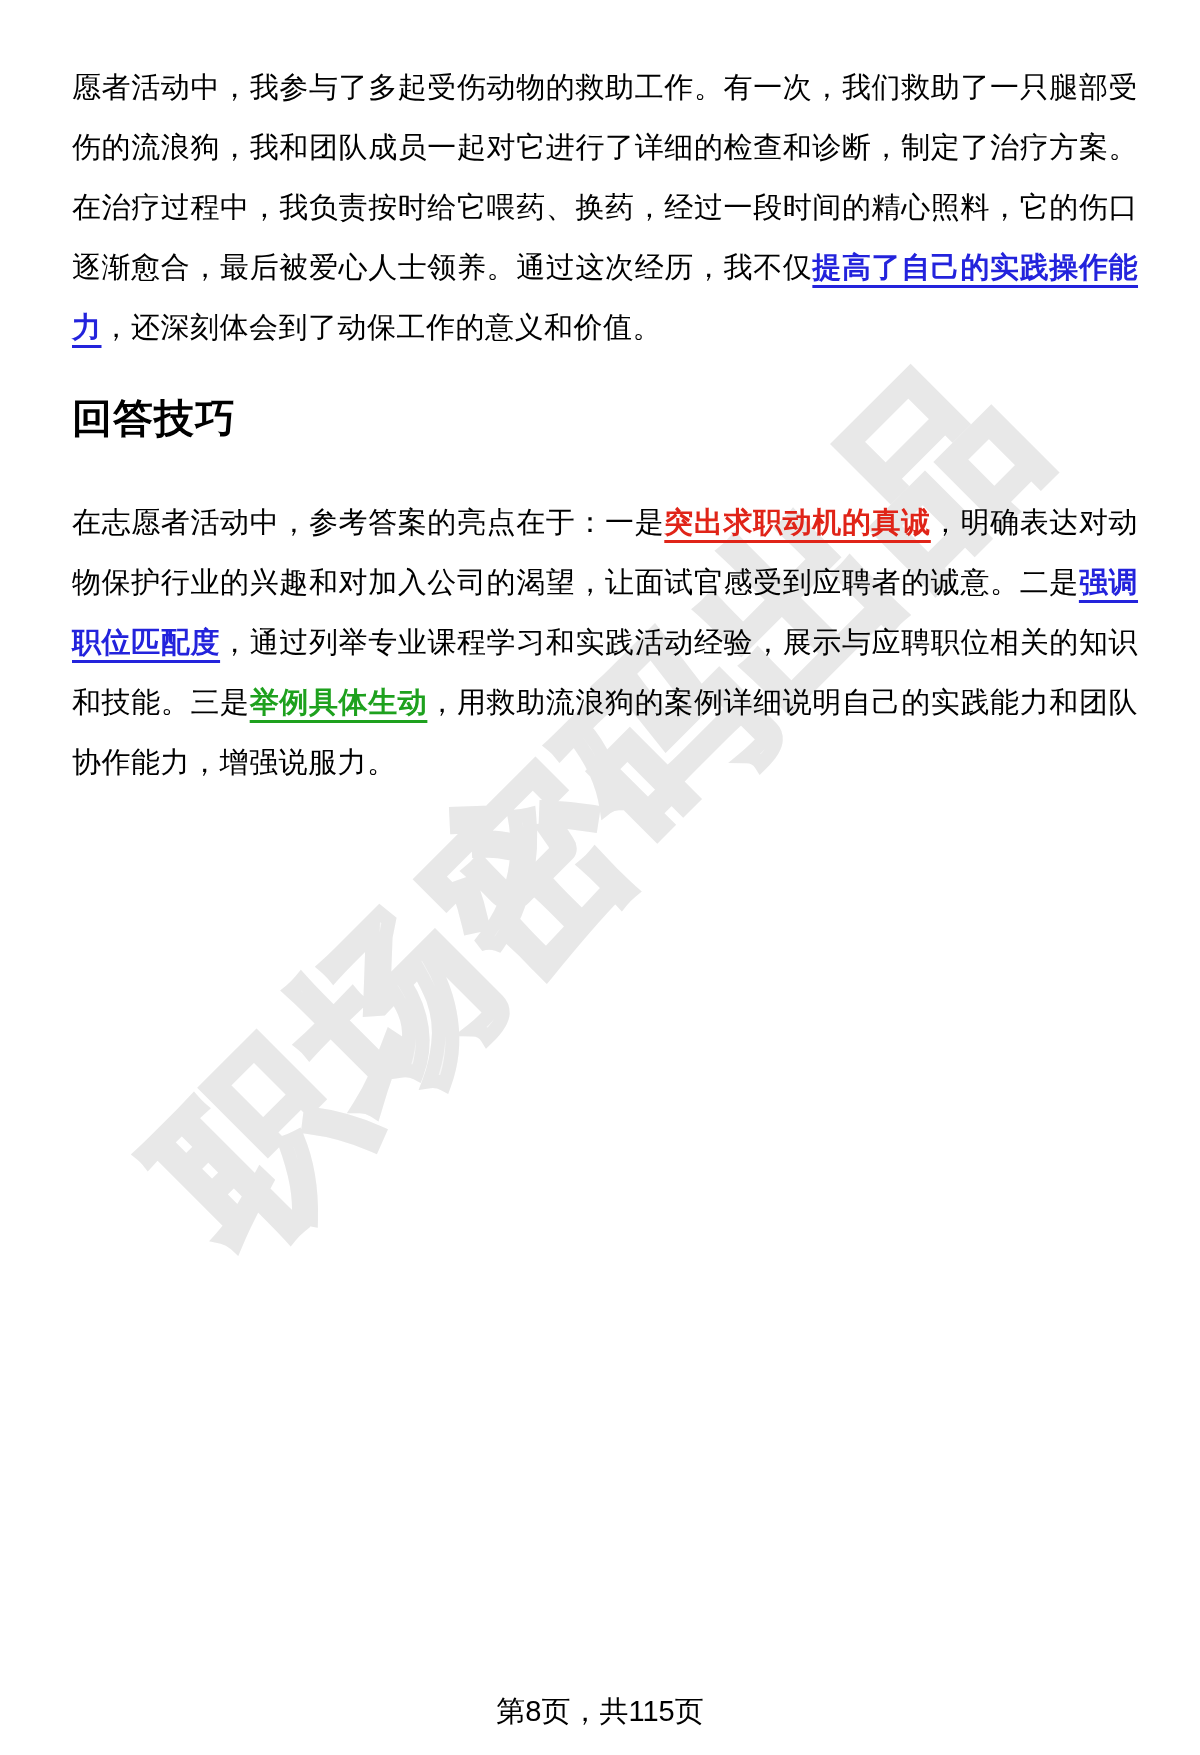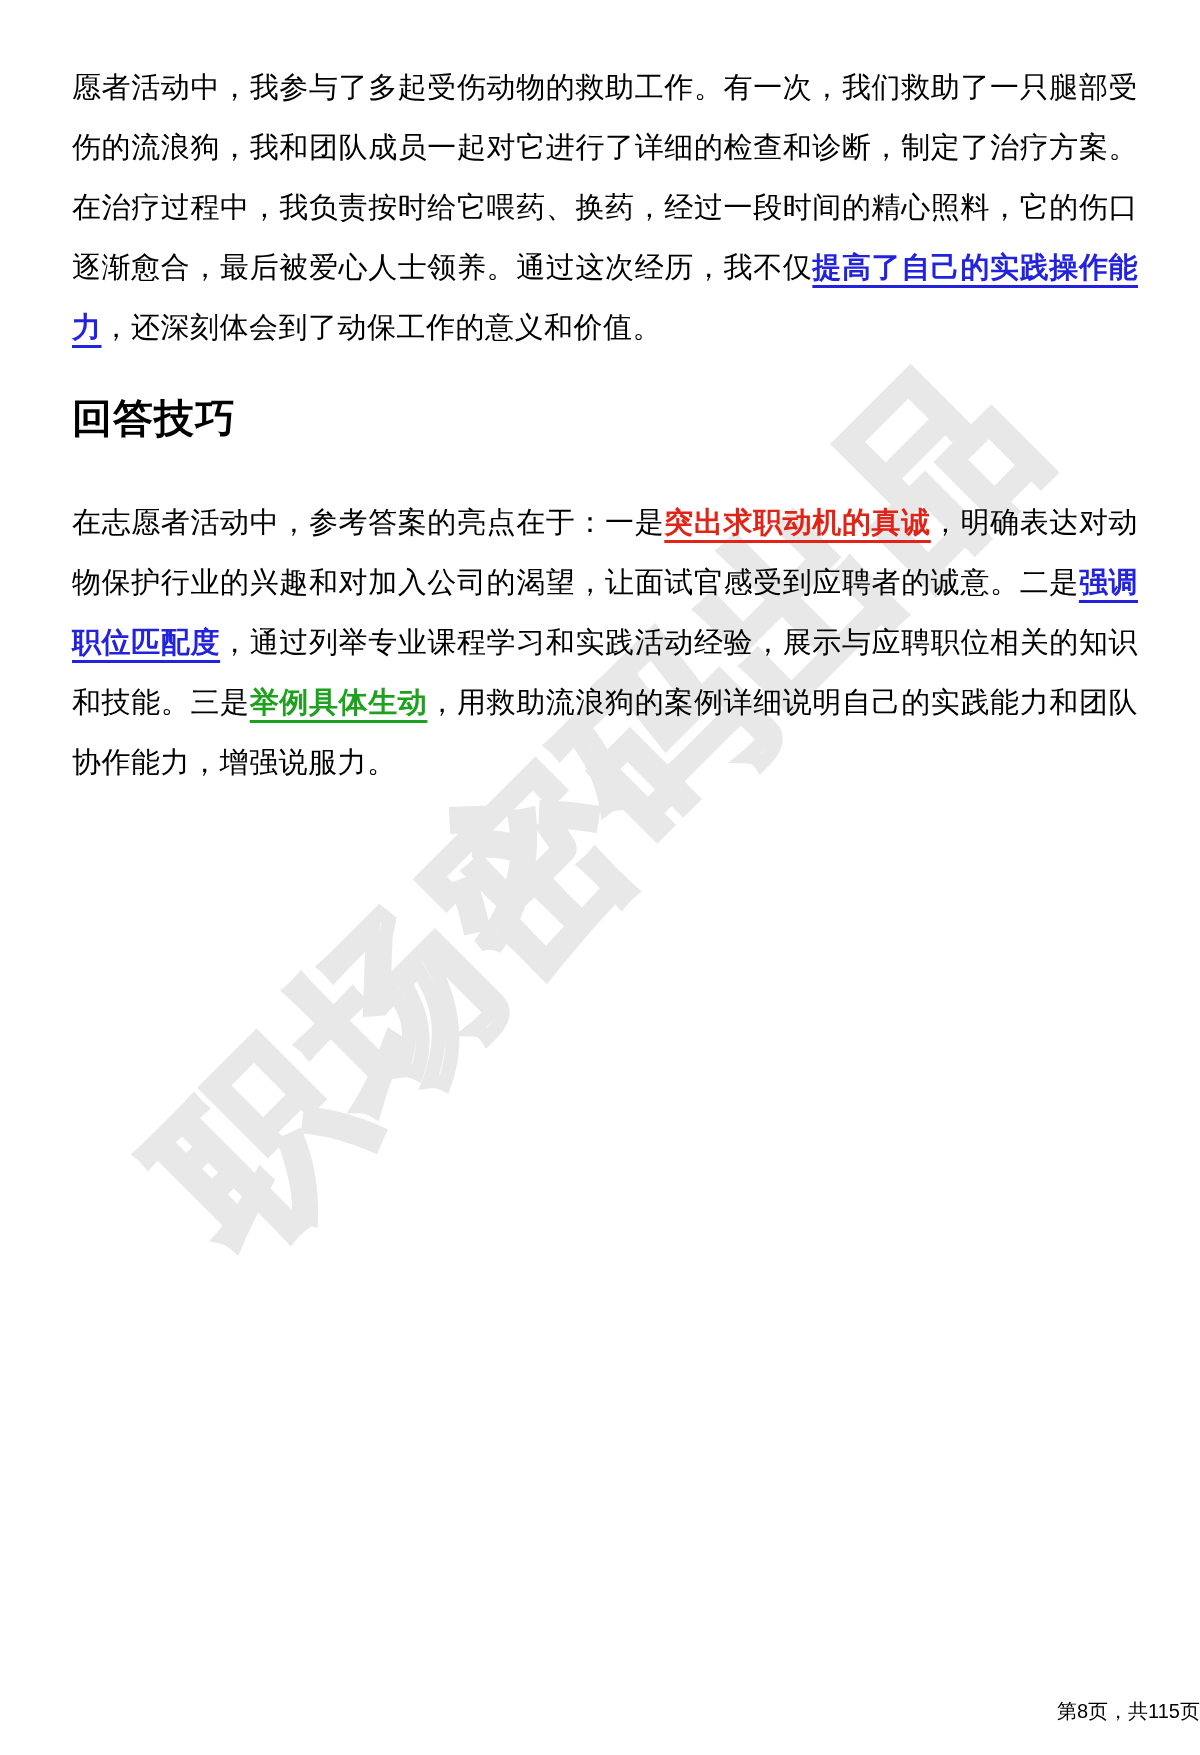--- a/index.html
+++ b/index.html
@@ -64,22 +64,22 @@
     text-underline-offset:8px;
   }
   .hl-blue{color:var(--blue);text-decoration-color:var(--blue);}
   .hl-red{color:var(--red);text-decoration-color:var(--red);}
   .hl-green{color:var(--green);text-decoration-color:var(--green);}
   .footer{
     position:absolute;
     left:0;right:0;
     top:1688px;
     z-index:1;
-    text-align:right;
-    font-size:20px;
+    text-align:center;
+    font-size:29px;
     line-height:46px;
     color:#000000;
   }
 </style>
 </head>
 <body>
 
 <div class="page">
   <div class="watermark">职场密码出品</div>
 

